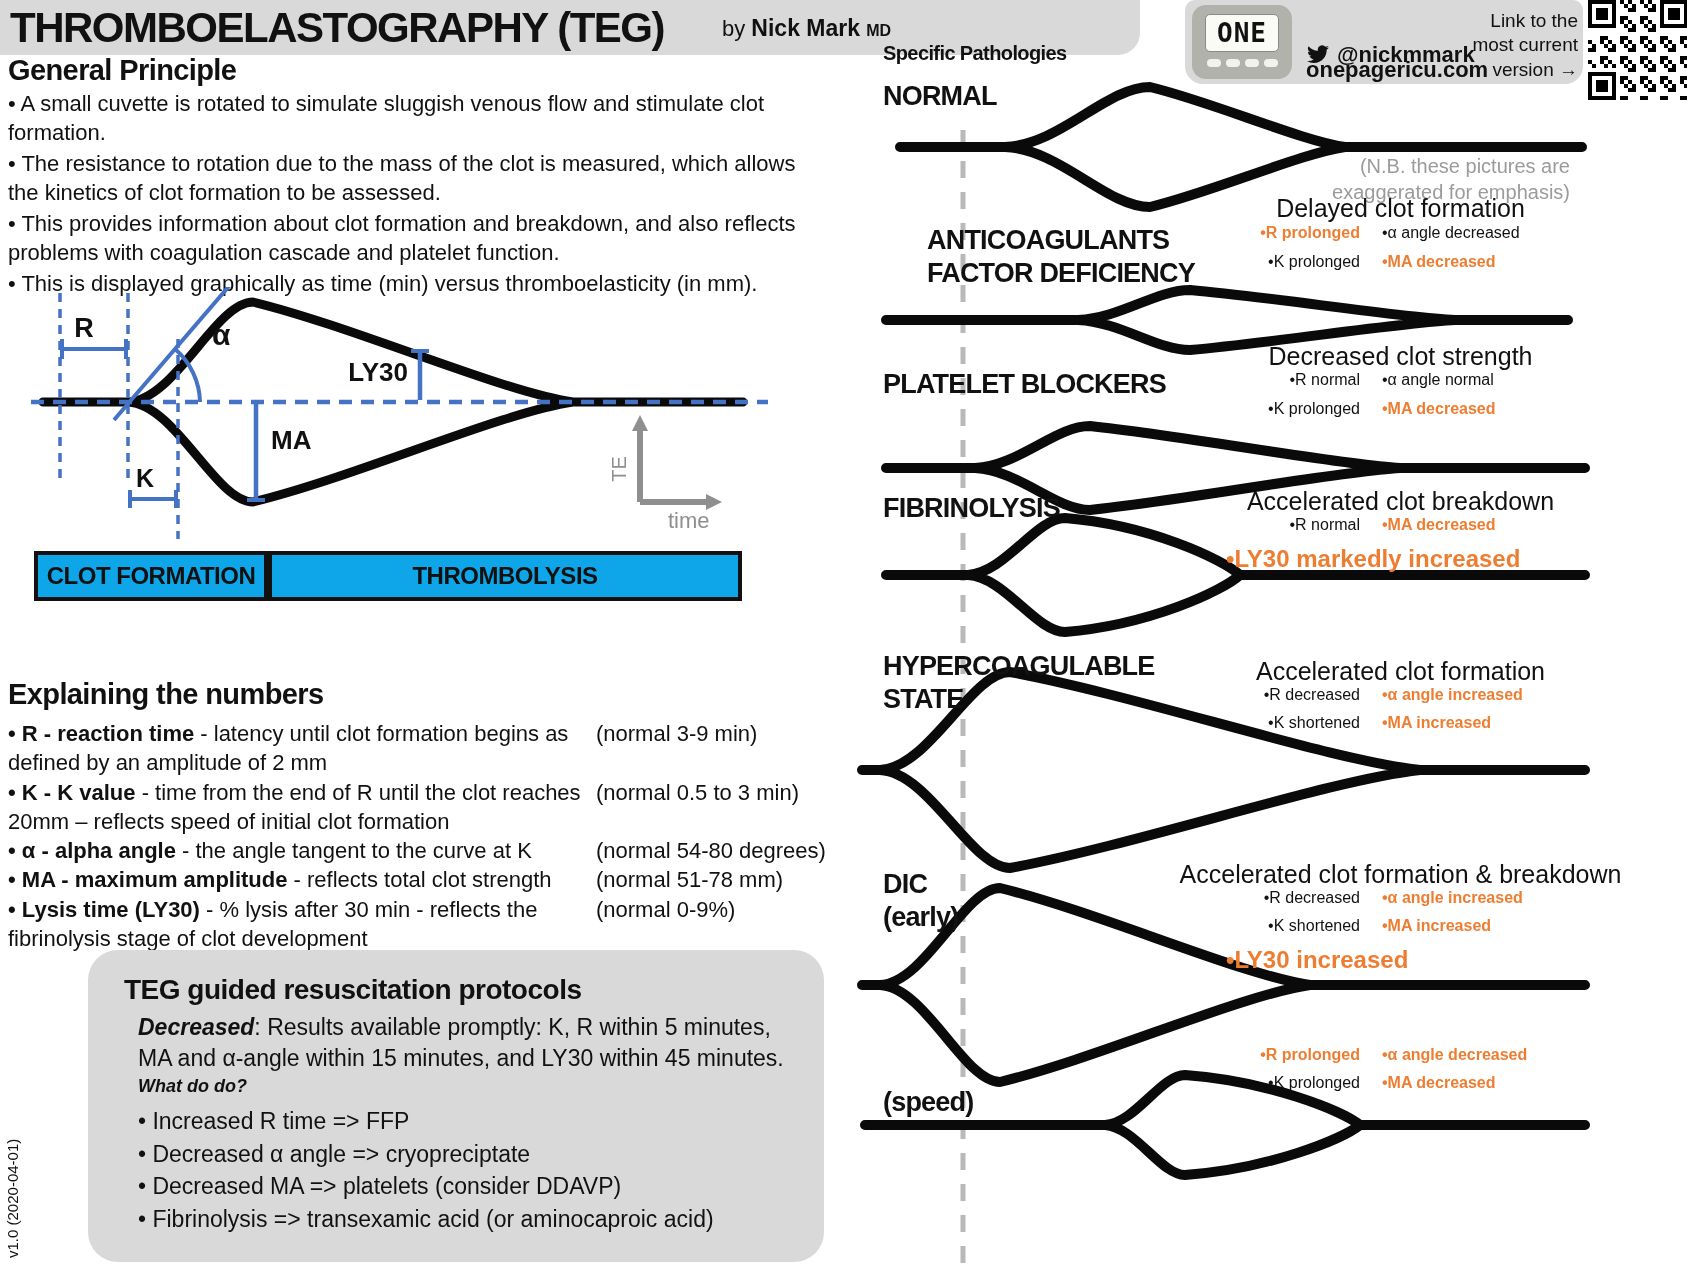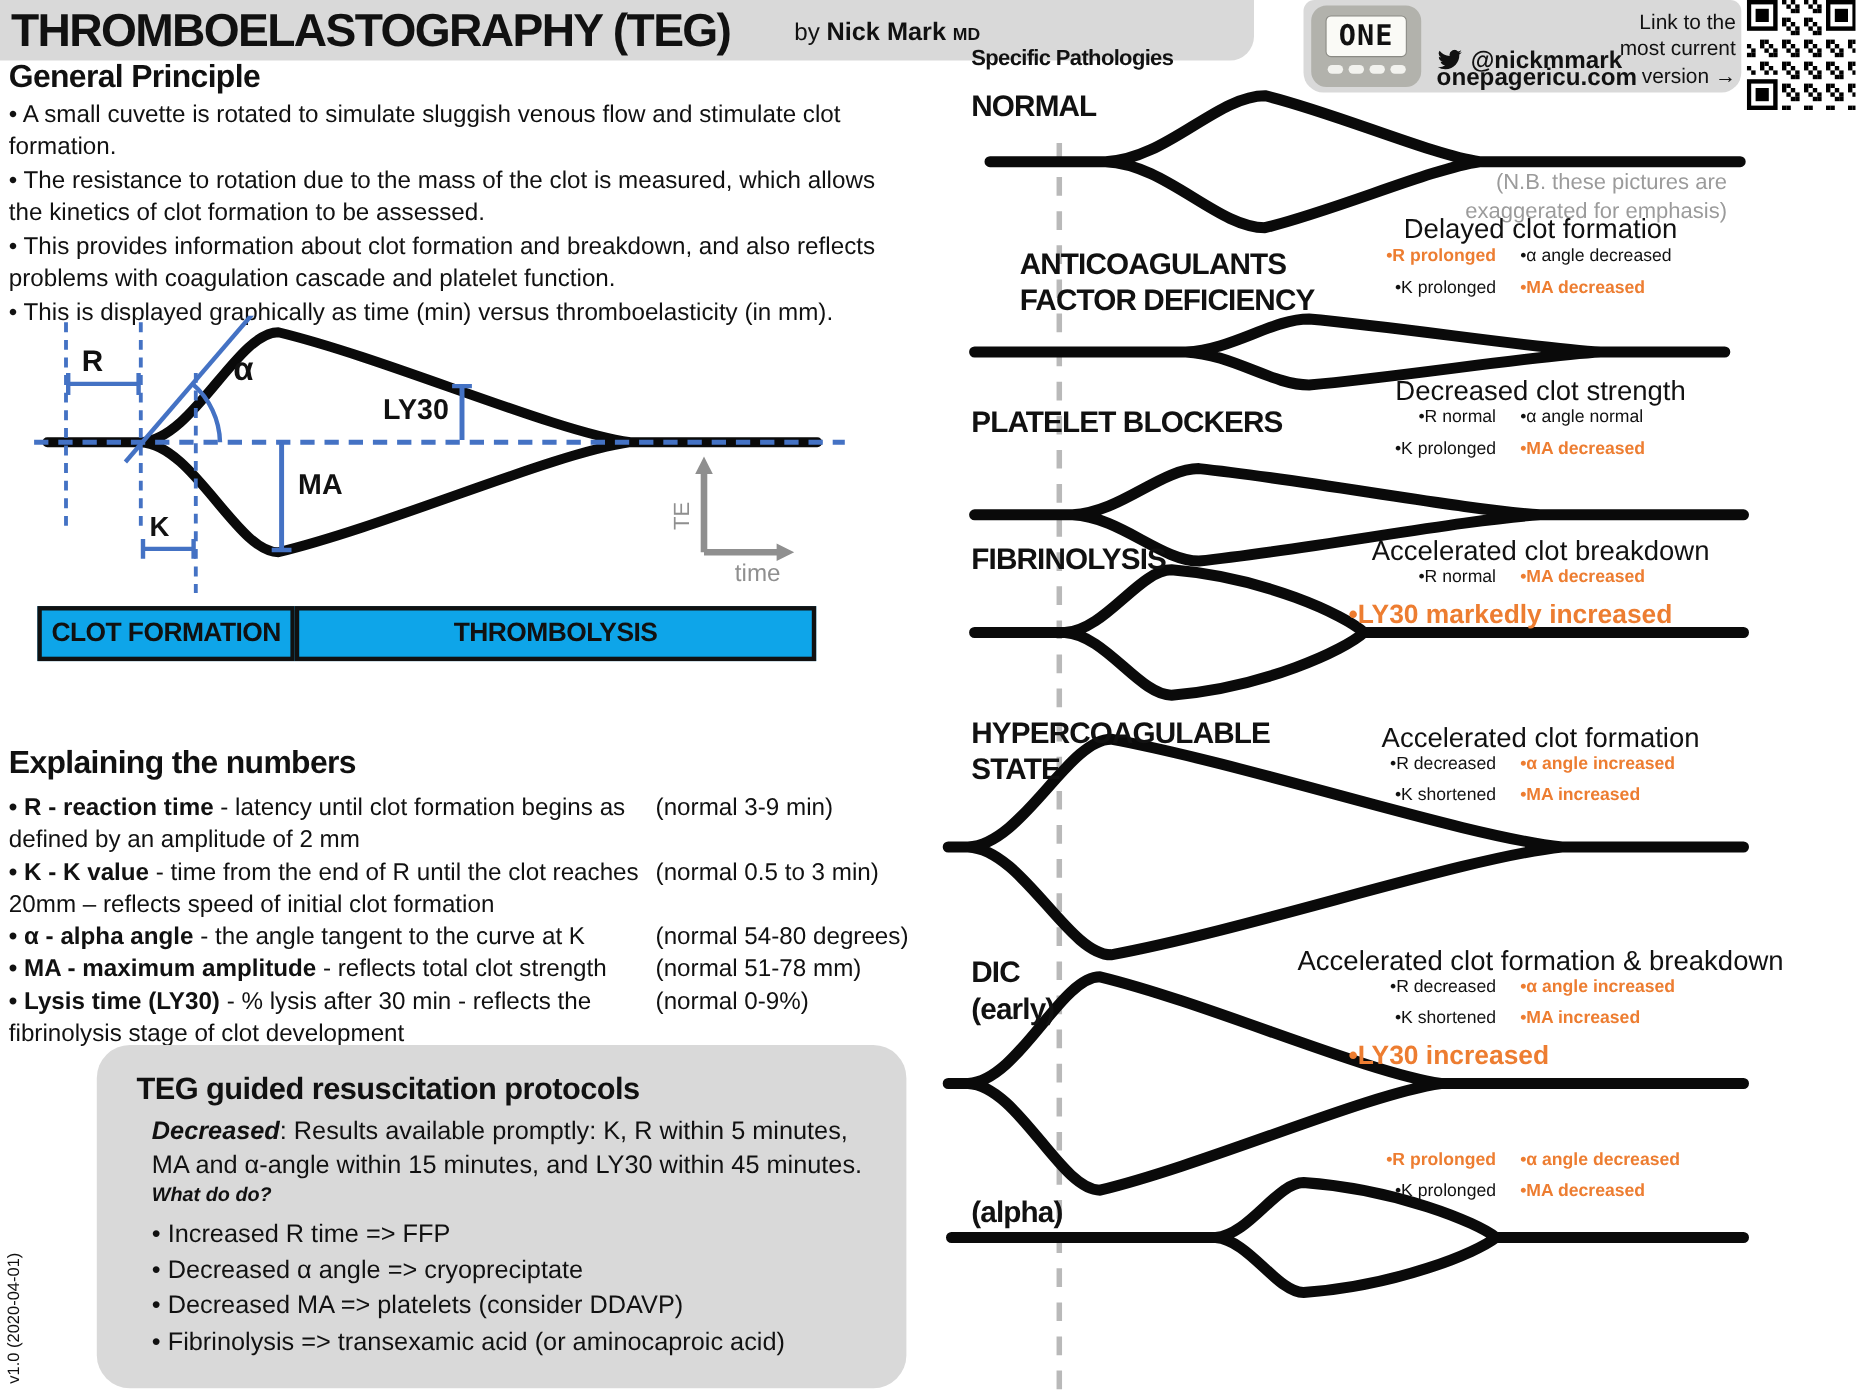--- a/index.html
+++ b/index.html
@@ -355,21 +355,21 @@
 
   <div class="abs pathlabel" style="left:883px;top:80px;">NORMAL</div>
   <div class="abs pathlabel" style="left:883px;top:224px;margin-left:44px;">ANTICOAGULANTS
 FACTOR DEFICIENCY</div>
   <div class="abs pathlabel" style="left:883px;top:368px;">PLATELET BLOCKERS</div>
   <div class="abs pathlabel" style="left:883px;top:492px;">FIBRINOLYSIS</div>
   <div class="abs pathlabel" style="left:883px;top:650px;">HYPERCOAGULABLE
 STATE</div>
   <div class="abs pathlabel" style="left:883px;top:868px;">DIC
 (early)</div>
-  <div class="abs pathlabel" style="left:883px;top:1086px;">(alpha)</div>
+  <div class="abs pathlabel" style="left:883px;top:1086px;">(speed)</div>
 
   <div class="abs nbnote">
     <span>(N.B. these pictures are</span><br><span>exaggerated for emphasis)</span>
   </div>
 
   <div class="ann-title" style="top:194px;">Delayed clot formation</div>
   <div class="ann-row" style="top:224px;">
     <span class="c1 orange">•R prolonged</span><span class="c2">•α angle decreased</span>
   </div>
   <div class="ann-row" style="top:253px;">

